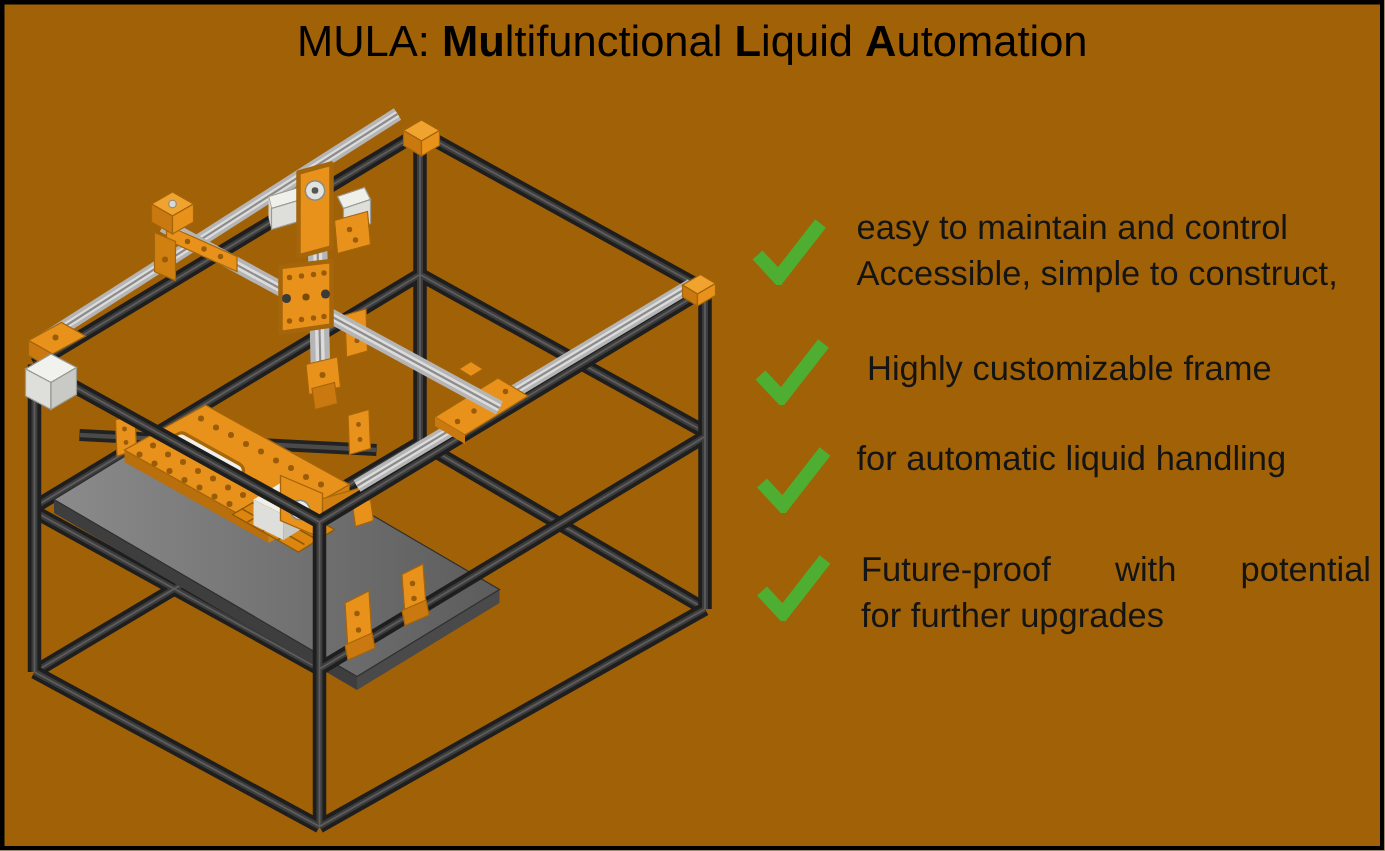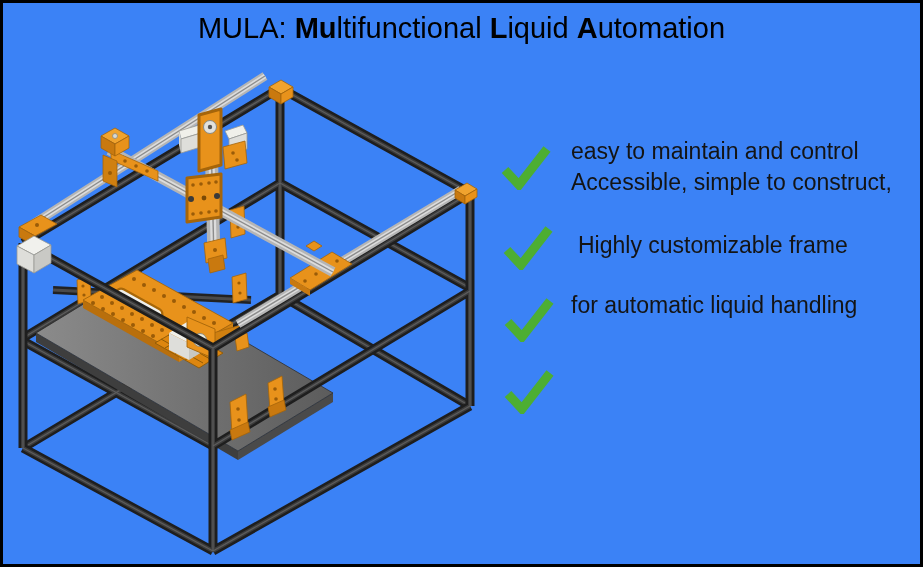--- a/index.html
+++ b/index.html
@@ -1,21 +1,21 @@
 <!DOCTYPE html>
 <html><head>
 <meta charset="utf-8">
 <style>
   html,body{margin:0;padding:0;background:#fff;}
   .slide{
     position:relative;
     width:923px;height:567px;
     box-sizing:border-box;
     border:3px solid #000;
-    background:#3b82f6;
+    background:#a16207;
     overflow:hidden;
     font-family:"Liberation Sans", sans-serif;
     color:#111;
   }
   .title{
     position:absolute;top:7px;left:0;right:0;
     text-align:center;
     font-size:29px;line-height:36px;
     color:#000;
     white-space:pre;
@@ -276,14 +276,18 @@
   <svg class="check" style="left:500px;top:293px" viewBox="0 0 52 46">
     <polyline points="5,26 19,41 47,5" fill="none" stroke="#4DAE32" stroke-width="9"></polyline>
   </svg>
   <div class="btext" style="left:568px;top:287px">
     <div class="bline">for automatic liquid handling</div>
   </div>
 
   <svg class="check" style="left:500px;top:365px" viewBox="0 0 52 46">
     <polyline points="5,26 19,41 47,5" fill="none" stroke="#4DAE32" stroke-width="9"></polyline>
   </svg>
+  <div class="btext" style="left:571px;top:361px;width:340px">
+    <div class="stretch">Future-proof with potential</div>
+    <div class="bline">for further upgrades</div>
+  </div>
 
 </div>
 
 </body></html>

